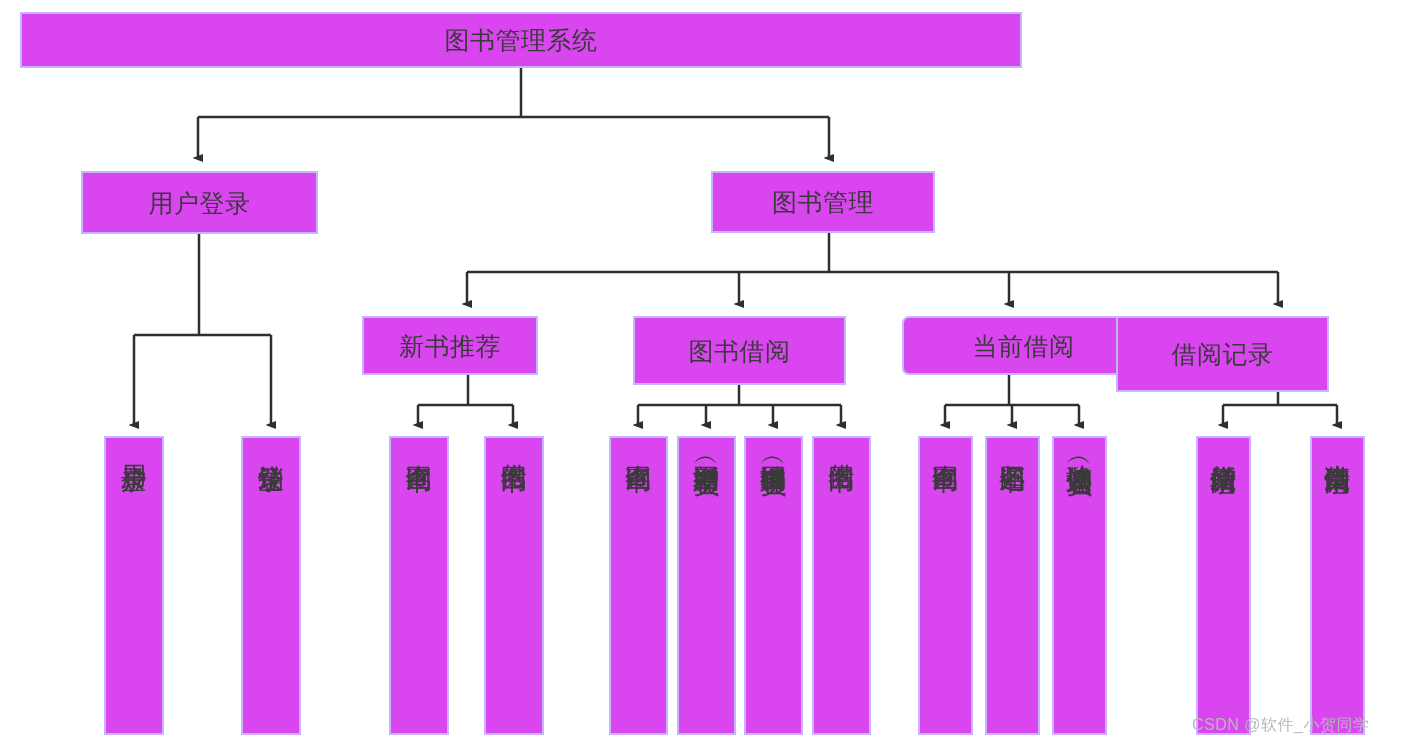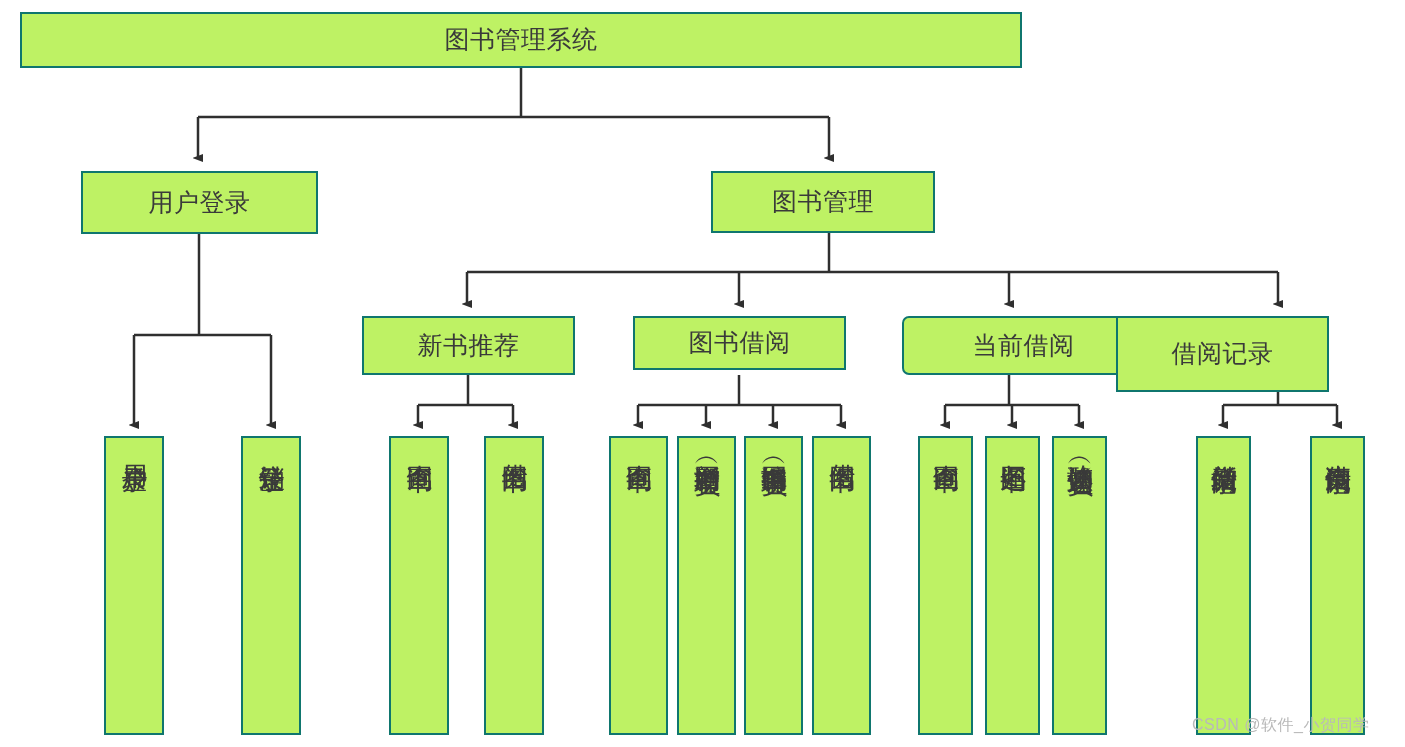--- a/index.html
+++ b/index.html
@@ -23,28 +23,27 @@
   #wires {
     position: absolute;
     left: 0;
     top: 0;
     width: 1405px;
     height: 747px;
     pointer-events: none;
   }
   .node {
     position: absolute;
-    background: #bef264;
-    border: 2px solid #0f766e;
+    background: #d946ef;
+    border: 2px solid #c4b5fd;
     display: flex;
     align-items: center;
     justify-content: center;
     color: #3a3a3a;
     z-index: 2;
-    font-family: Liberation Serif, serif;
   }
   .node-label {
     color: #3a3a3a;
     line-height: 1.12;
     text-align: center;
     white-space: nowrap;
   }
   
   .h-node .node-label {
     font-size: 25px;
@@ -138,25 +137,25 @@
   </div>
 
   <div class="node h-node" style="left:81px; top:171px; width:237px; height:63px;">
     <span class="node-label">用户登录</span>
   </div>
 
   <div class="node h-node" style="left:711px; top:171px; width:224px; height:62px;">
     <span class="node-label">图书管理</span>
   </div>
 
-  <div class="node h-node" style="left:362px; top:316px; width:213px; height:59px;">
+  <div class="node h-node" style="left:362px; top:316px; width:176px; height:59px;">
     <span class="node-label">新书推荐</span>
   </div>
 
-  <div class="node h-node" style="left:633px; top:316px; width:213px; height:54px;">
+  <div class="node h-node" style="left:633px; top:316px; width:213px; height:69px;">
     <span class="node-label">图书借阅</span>
   </div>
 
   <div class="node h-node" style="left:902px; top:316px; width:243px; height:59px;border-radius:7px;">
     <span class="node-label">当前借阅</span>
   </div>
 
   <div class="node h-node" style="left:1116px; top:316px; width:213px; height:76px;">
     <span class="node-label">借阅记录</span>
   </div>

